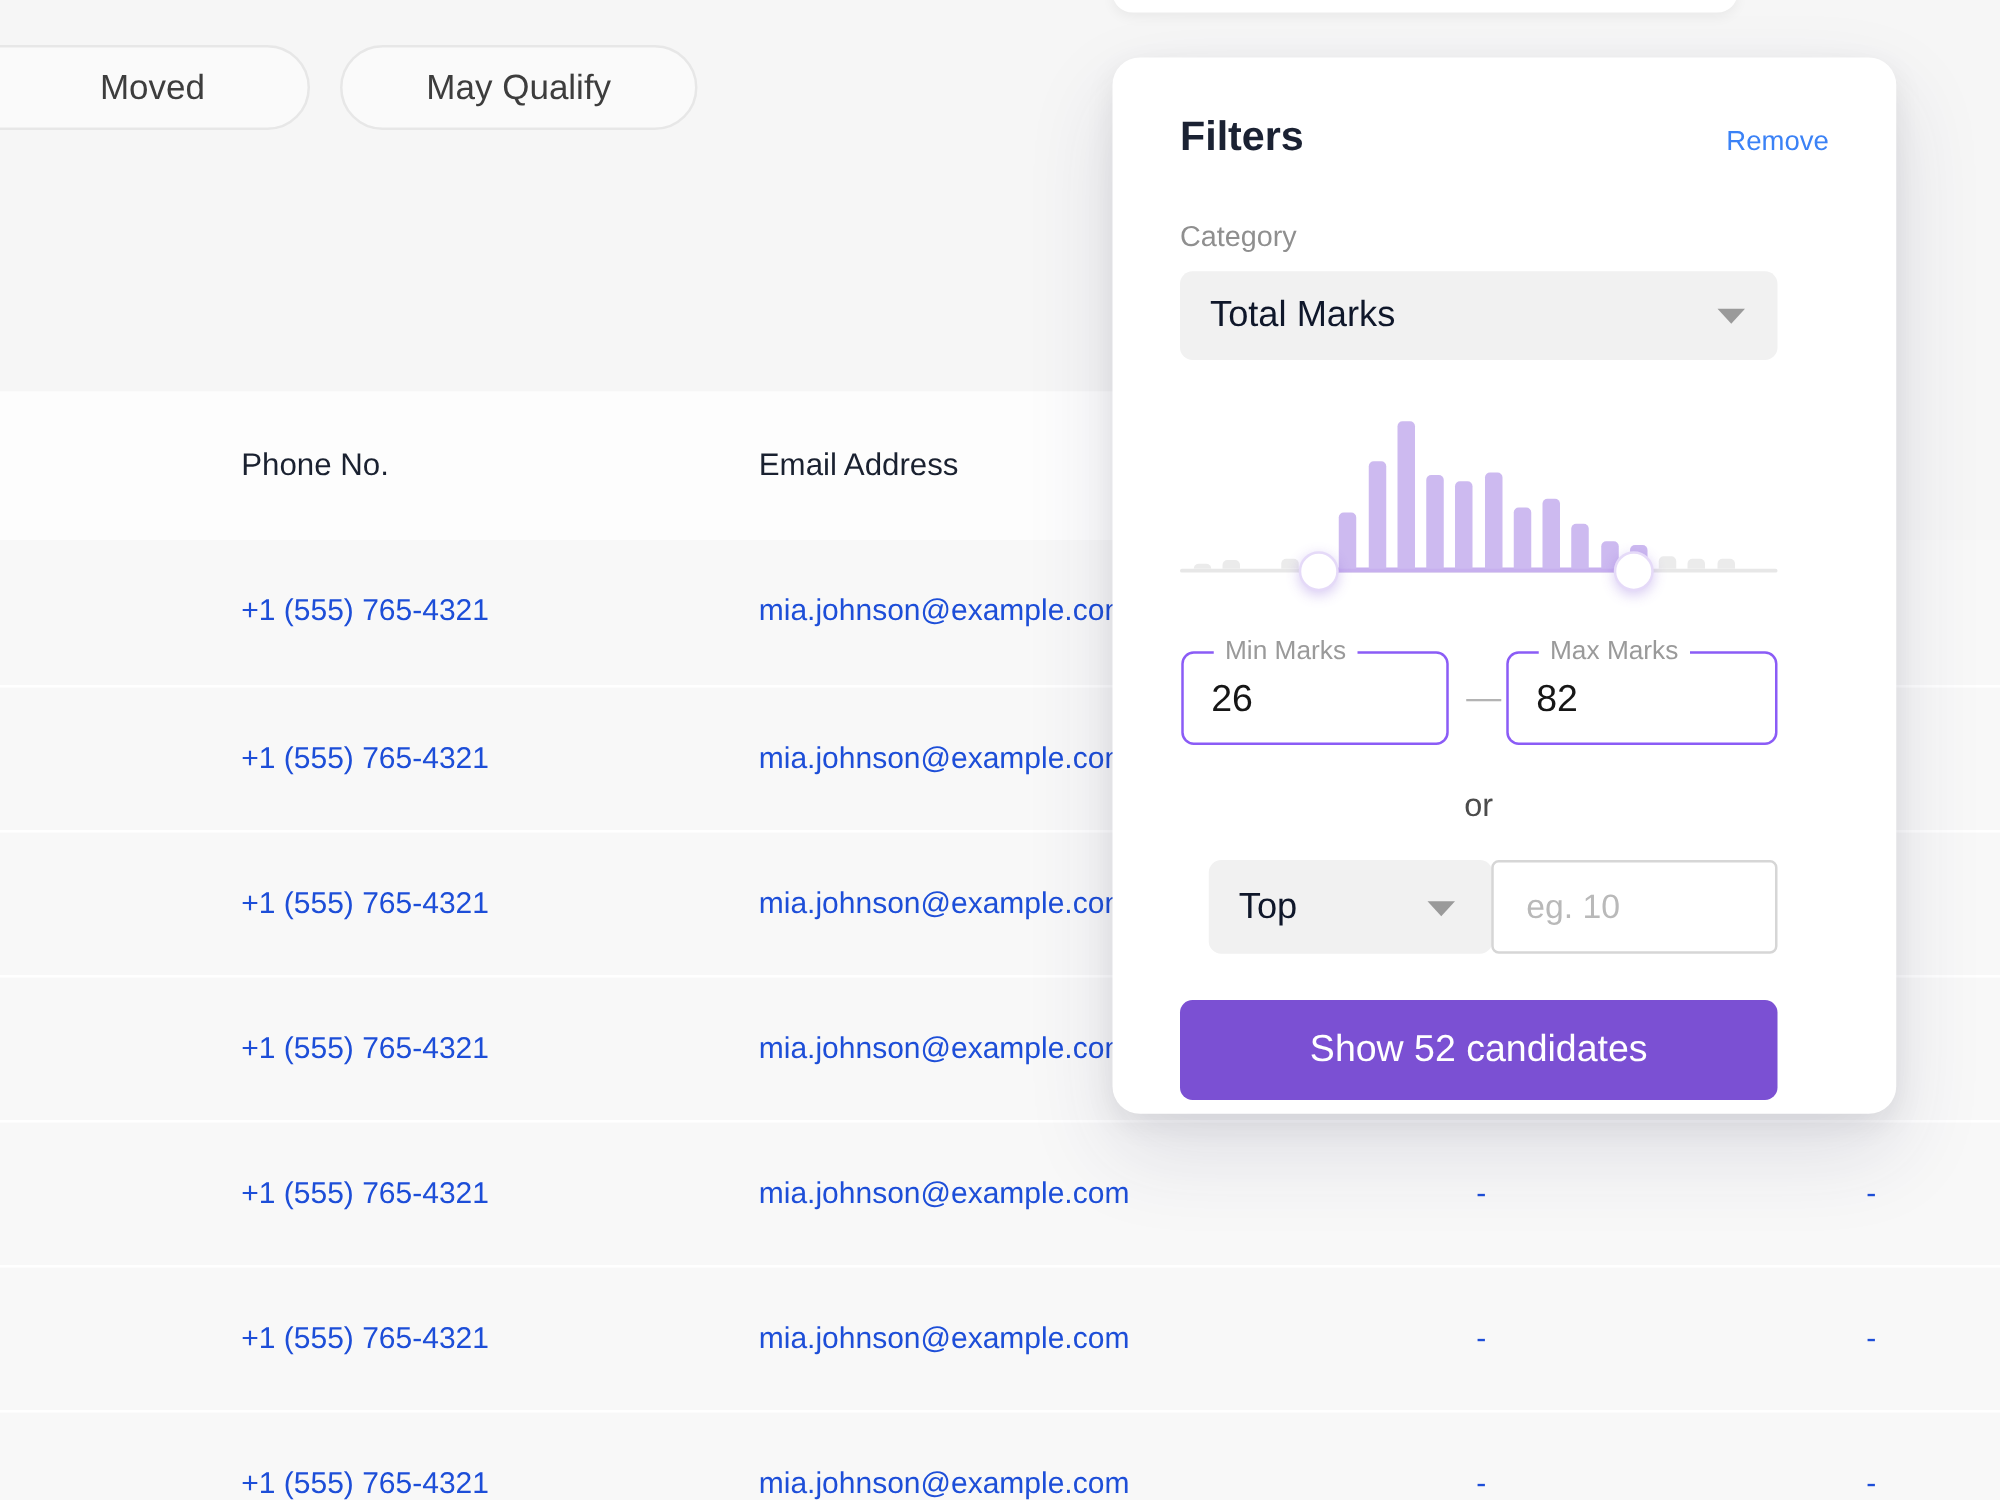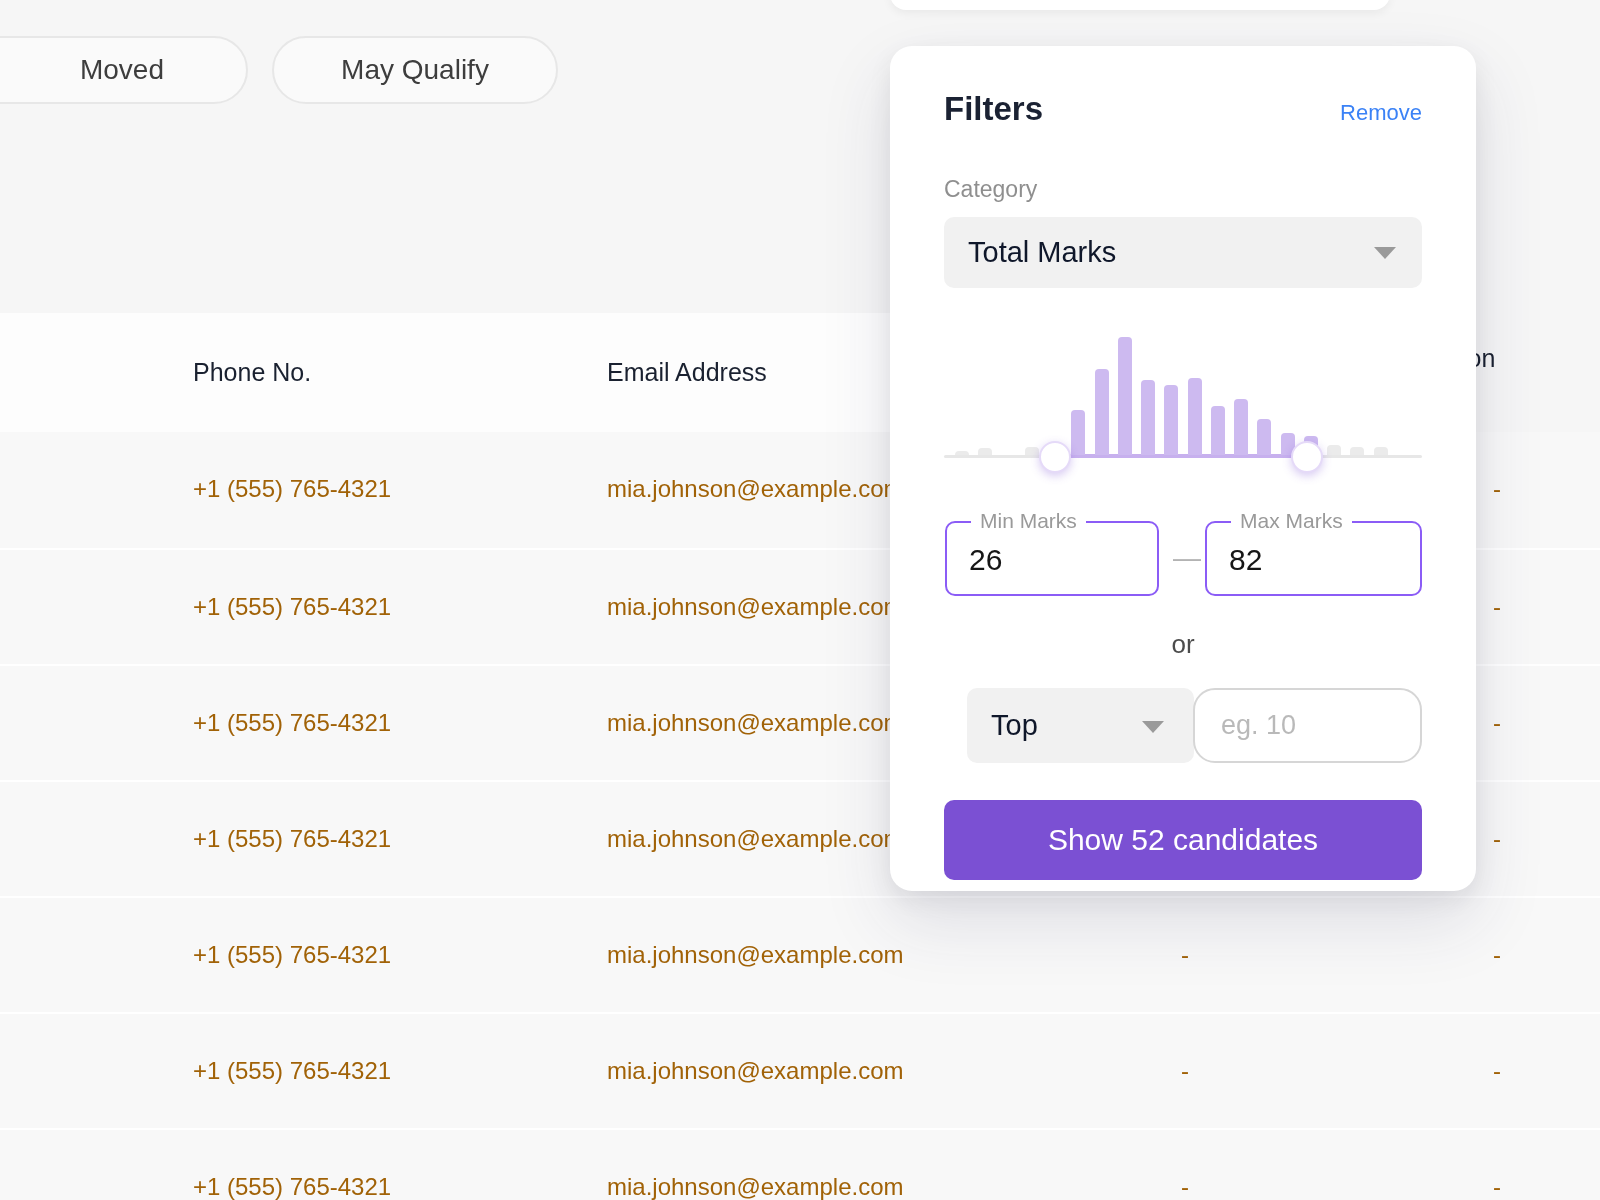--- a/index.html
+++ b/index.html
@@ -14,31 +14,31 @@
   .pill-qualify{left:272px;width:286px;}
 
   
   .table-header{position:absolute;left:0;top:313px;width:1376px;height:119px;background:#fdfdfd;}
   .th{position:absolute;top:0;height:119px;display:flex;align-items:center;
       font-size:25px;color:#1a2130;}
   .rows{position:absolute;left:0;top:432px;width:1600px;}
   .row{position:relative;width:1600px;height:116px;background:#f8f8f8;border-top:2px solid #ffffff;box-sizing:border-box;}
   .row:first-child{border-top:none;}
   .cell{position:absolute;top:0;height:114px;display:flex;align-items:center;
-        font-size:24px;color:#a16207;white-space:nowrap;}
+        font-size:24px;color:#1d4ed8;white-space:nowrap;}
   .cell.center{justify-content:center;}
 
   
   .top-remnant{position:absolute;left:890px;top:-8px;width:500px;height:18px;background:#ffffff;
                border-radius:0 0 16px 16px;box-shadow:0 3px 10px rgba(0,0,0,0.06);z-index:8;}
 
   
   .panel{position:absolute;left:890px;top:46px;width:586px;height:845px;background:#ffffff;
          border-radius:22px;z-index:10;
-         box-shadow:0 30px 70px rgba(50,50,93,0.13),0 8px 24px rgba(0,0,0,0.07);}
+         box-shadow:0 30px 70px rgba(50,50,93,0.13),0 8px 24px rgba(0,0,0,0.07);padding-left:41px;}
   .panel *{box-sizing:border-box;}
   .panel-title{position:absolute;left:54px;top:44px;font-size:33px;font-weight:700;color:#1b2233;}
   .panel-remove{position:absolute;right:54px;top:54px;font-size:22px;color:#3b82f6;cursor:pointer;}
   .panel-cat-label{position:absolute;left:54px;top:130px;font-size:23px;color:#8f8f8f;}
   .select{position:absolute;background:#f1f1f1;border-radius:10px;display:flex;align-items:center;
           cursor:pointer;}
   .select .val{font-size:29px;color:#0f172a;}
   .caret{width:0;height:0;border-left:11px solid transparent;border-right:11px solid transparent;
          border-top:12px solid #9a9a9a;position:absolute;}
   .sel-category{left:54px;top:171px;width:478px;height:71px;padding-left:24px;}
@@ -59,21 +59,21 @@
   .obox .fval{position:absolute;left:22px;top:20px;font-size:30px;color:#161616;}
   .obox-min{left:55px;width:214px;}
   .obox-max{left:315px;width:217px;}
   .range-dash{position:absolute;left:277px;top:496px;width:40px;text-align:center;
               font-size:28px;color:#b3b3b3;}
   .or-label{position:absolute;left:0;top:583px;width:586px;text-align:center;font-size:26px;color:#4c4c4c;}
 
   .sel-top{left:53px;top:642px;width:227px;height:75px;padding-left:24px;margin-left:24px;}
   .sel-top .caret{right:30px;top:33px;}
   .count-input{position:absolute;left:303px;top:642px;width:229px;height:75px;border:2px solid #d6d6d6;
-               border-radius:22px;background:#ffffff;display:flex;align-items:center;padding-left:26px;}
+               border-radius:6px;background:#ffffff;display:flex;align-items:center;padding-left:26px;}
   .count-input .ph{font-size:27px;color:#b9b9b9;}
 
   .submit-btn{position:absolute;left:54px;top:754px;width:478px;height:80px;border:none;border-radius:10px;
               background:#7b50d3;color:#ffffff;font-size:30px;font-family:inherit;cursor:pointer;}
 </style>
 </head>
 <body>
 
 <div class="screen">
 

